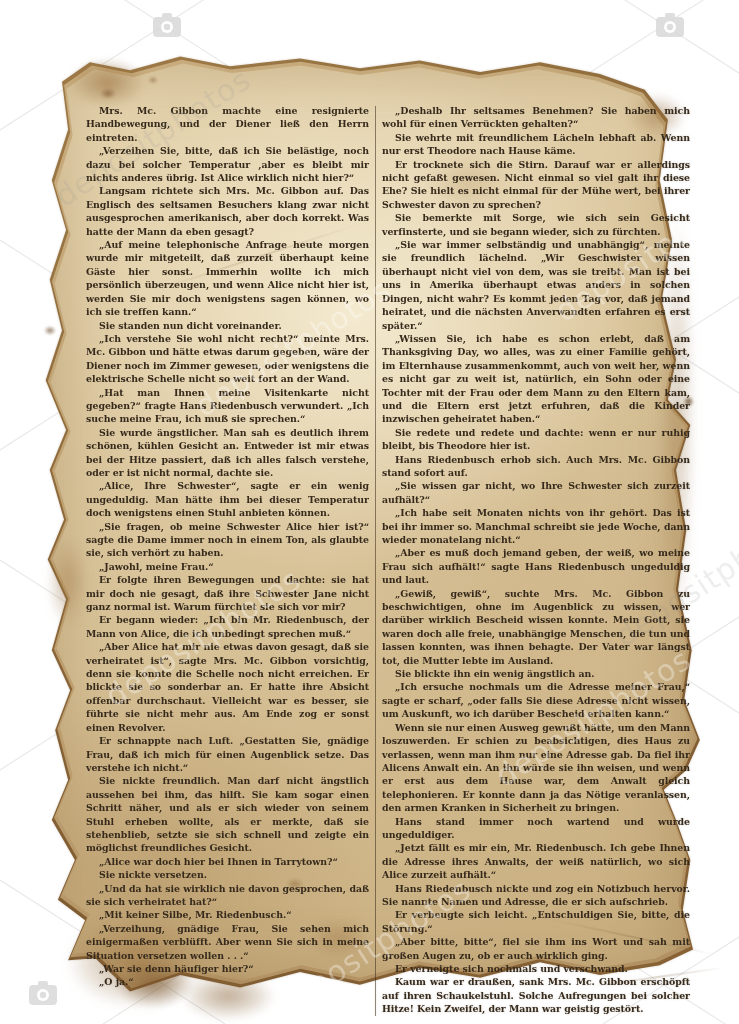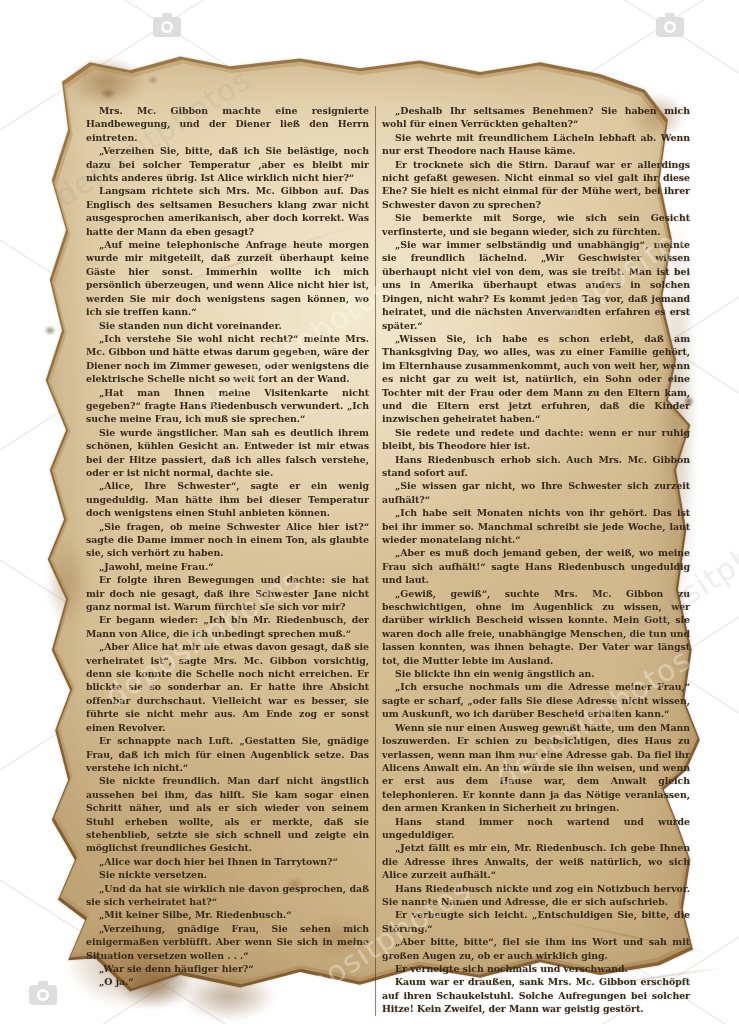--- a/index.html
+++ b/index.html
@@ -162,21 +162,21 @@
     <div class="col col-right">
         <p class="para">„Deshalb Ihr seltsames Benehmen?  Sie haben mich wohl für einen Verrückten gehalten?“</p>
         <p class="para">Sie wehrte mit freundlichem Lächeln lebhaft ab.  Wenn nur erst Theodore nach Hause käme.</p>
         <p class="para">Er trocknete sich die Stirn.  Darauf war er allerdings nicht gefaßt gewesen.  Nicht einmal so viel galt ihr diese Ehe?  Sie hielt es nicht einmal für der Mühe wert, bei ihrer Schwester davon zu sprechen?</p>
         <p class="para">Sie bemerkte mit Sorge, wie sich sein Gesicht verfinsterte, und sie begann wieder, sich zu fürchten.</p>
         <p class="para">„Sie war immer selbständig und unabhängig“, meinte sie freundlich lächelnd.  „Wir Geschwister wissen überhaupt nicht viel von dem, was sie treibt.  Man ist bei uns in Amerika überhaupt etwas anders in solchen Dingen, nicht wahr?  Es kommt jeden Tag vor, daß jemand heiratet, und die nächsten Anverwandten erfahren es erst später.“</p>
         <p class="para">„Wissen Sie, ich habe es schon erlebt, daß am Thanksgiving Day, wo alles, was zu einer Familie gehört, im Elternhause zusammenkommt, auch von weit her, wenn es nicht gar zu weit ist, natürlich, ein Sohn oder eine Tochter mit der Frau oder dem Mann zu den Eltern kam, und die Eltern erst jetzt erfuhren, daß die Kinder inzwischen geheiratet haben.“</p>
         <p class="para">Sie redete und redete und dachte: wenn er nur ruhig bleibt, bis Theodore hier ist.</p>
         <p class="para">Hans Riedenbusch erhob sich.  Auch Mrs. Mc. Gibbon stand sofort auf.</p>
         <p class="para">„Sie wissen gar nicht, wo Ihre Schwester sich zurzeit aufhält?“</p>
-        <p class="para">„Ich habe seit Monaten nichts von ihr gehört.  Das ist bei ihr immer so.  Manchmal schreibt sie jede Woche, laut wieder monatelang nicht.“</p>
+        <p class="para">„Ich habe seit Monaten nichts von ihr gehört.  Das ist bei ihr immer so.  Manchmal schreibt sie jede Woche, dann wieder monatelang nicht.“</p>
         <p class="para">„Aber es muß doch jemand geben, der weiß, wo meine Frau sich aufhält!“ sagte Hans Riedenbusch ungeduldig und laut.</p>
         <p class="para">„Gewiß, gewiß“, suchte Mrs. Mc. Gibbon zu beschwichtigen, ohne im Augenblick zu wissen, wer darüber wirklich Bescheid wissen konnte. Mein Gott, sie waren doch alle freie, unabhängige Menschen, die tun und lassen konnten, was ihnen behagte.  Der Vater war längst tot, die Mutter lebte im Ausland.</p>
         <p class="para">Sie blickte ihn ein wenig ängstlich an.</p>
         <p class="para">„Ich ersuche nochmals um die Adresse meiner Frau,“ sagte er scharf, „oder falls Sie diese Adresse nicht wissen, um Auskunft, wo ich darüber Bescheid erhalten kann.“</p>
         <p class="para">Wenn sie nur einen Ausweg gewußt hätte, um den Mann loszuwerden.  Er schien zu beabsichtigen, dies Haus zu verlassen, wenn man ihm nur eine Adresse gab. Da fiel ihr Alicens Anwalt ein. An ihn würde sie ihn weisen, und wenn er erst aus dem Hause war, dem Anwalt gleich telephonieren. Er konnte dann ja das Nötige veranlassen, den armen Kranken in Sicherheit zu bringen.</p>
         <p class="para">Hans stand immer noch wartend und wurde ungeduldiger.</p>
         <p class="para">„Jetzt fällt es mir ein, Mr. Riedenbusch. Ich gebe Ihnen die Adresse ihres Anwalts, der weiß natürlich, wo sich Alice zurzeit aufhält.“</p>
         <p class="para">Hans Riedenbusch nickte und zog ein Notizbuch hervor. Sie nannte Namen und Adresse, die er sich aufschrieb.</p>
         <p class="para">Er verbeugte sich leicht.  „Entschuldigen Sie, bitte, die Störung.“</p>
         <p class="para">„Aber bitte, bitte“, fiel sie ihm ins Wort und sah mit großen Augen zu, ob er auch wirklich ging.</p>

